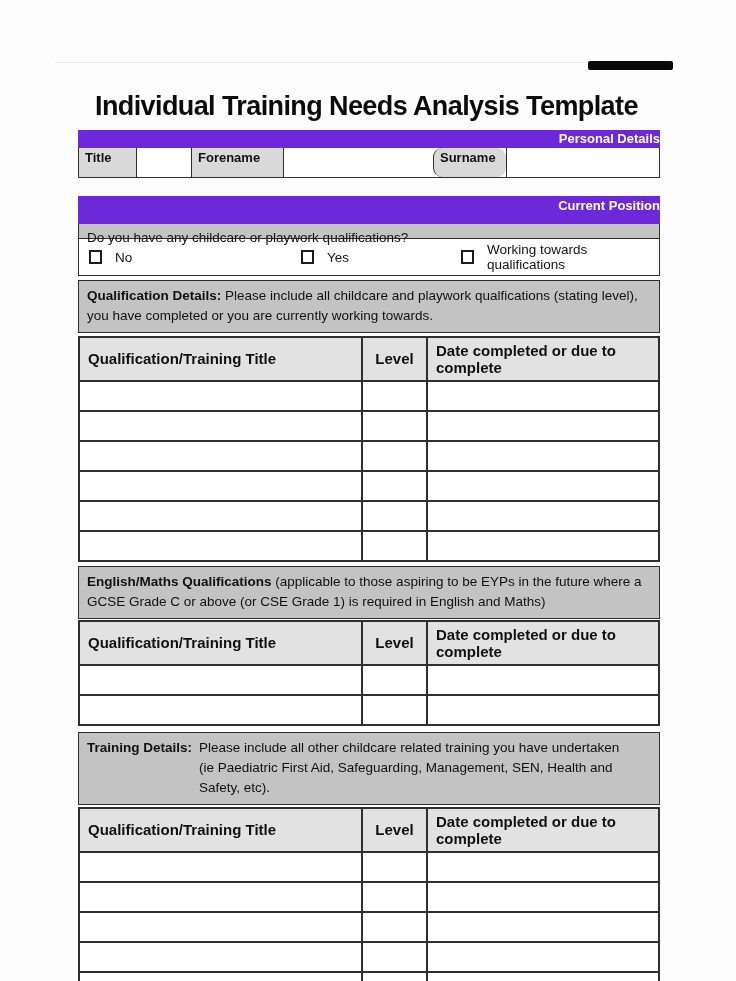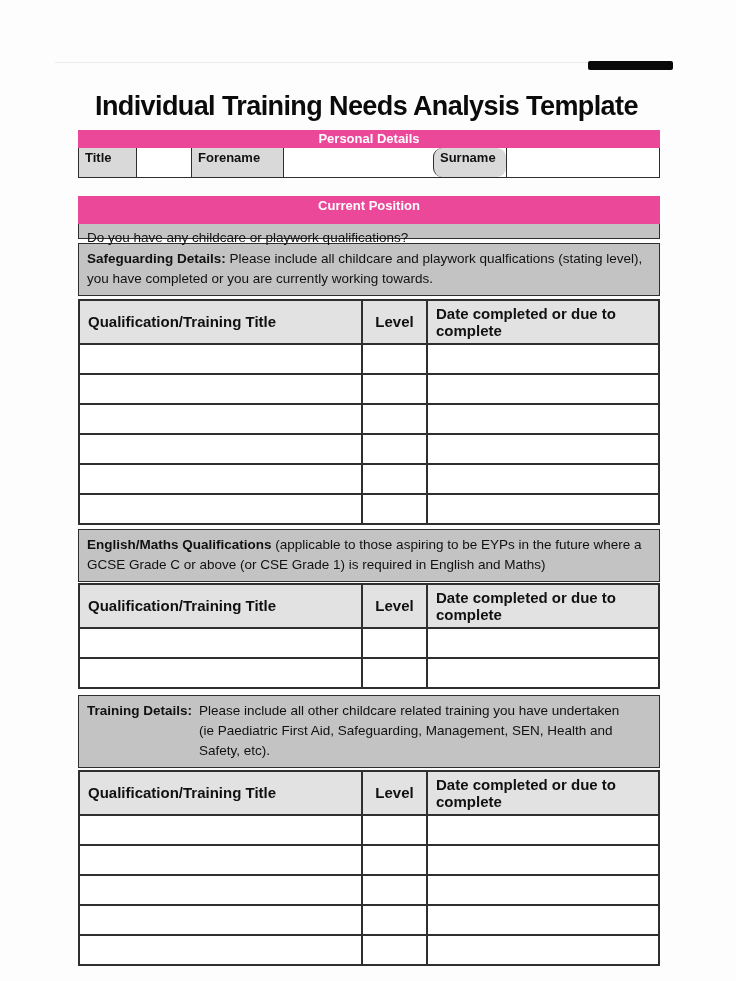--- a/index.html
+++ b/index.html
@@ -21,22 +21,22 @@
     position: absolute; left: 78px; top: 74px; margin: 17px;
     width: 600px;
     font-size: 27px; font-weight: bold; letter-spacing: -0.6px; color: #0b0b0b;
     white-space: nowrap;
   }
 
   .flow { position: absolute; left: 78px; top: 130px; width: 582px; }
 
   
   .section-bar {
-    background: #ec4899; color: #ffffff;
-    font-weight: bold; font-size: 13px; text-align: center;
+    background: #6d28d9; color: #ffffff;
+    font-weight: bold; font-size: 13px; text-align: right;
   }
   .bar-personal { height: 18px; line-height: 18px; }
   .bar-cp { height: 28px; line-height: 20px; margin-top: 18px; }
 
   
   .personal-row {
     display: flex; height: 30px;
     border: 1px solid #2e2e2e; border-top: none;
     font-size: 13px;
   }
@@ -115,23 +115,37 @@
     <div class="cell lbl w-title-l">Title</div>
     <div class="cell inp w-title-i"></div>
     <div class="cell lbl w-fore-l">Forename</div>
     <div class="cell inp w-fore-i"></div>
     <div class="cell lbl w-sur-l">Surname</div>
     <div class="cell inp w-sur-i"></div>
   </div>
 
   <div class="section-bar bar-cp">Current Position</div>
   <div class="cp-question">Do you have any childcare or playwork qualifications?</div>
+  <div class="cp-options">
+    <div class="option opt-no">
+      <span class="checkbox"></span>
+      <span>No</span>
+    </div>
+    <div class="option opt-yes">
+      <span class="checkbox"></span>
+      <span>Yes</span>
+    </div>
+    <div class="option opt-wt">
+      <span class="checkbox"></span>
+      <span>Working towards qualifications</span>
+    </div>
+  </div>
 
   <div class="gray-block qual-block">
-    <span class="blk-label">Safeguarding Details:</span>
+    <span class="blk-label">Qualification Details:</span>
     <span>Please include all childcare and playwork qualfications (stating level), you have completed or you are currently working towards.</span>
   </div>
 
   <table class="grid tbl-1">
     <colgroup>
         <col class="col-title">
         <col class="col-level">
         <col class="col-date">
       </colgroup>
     <thead>

